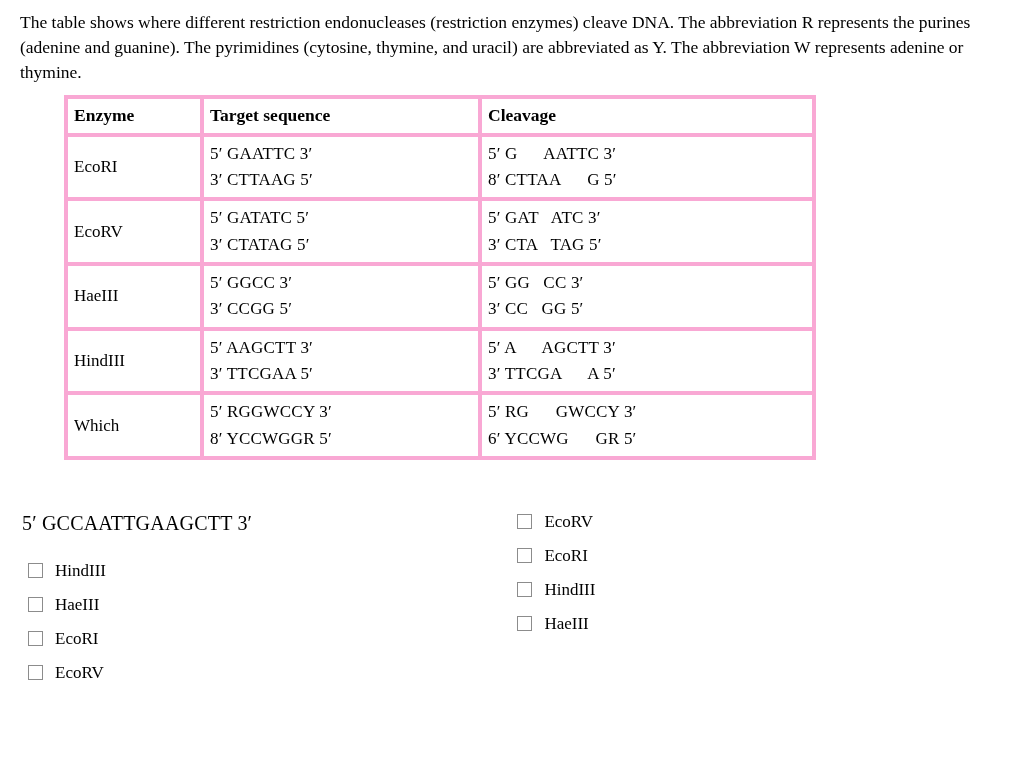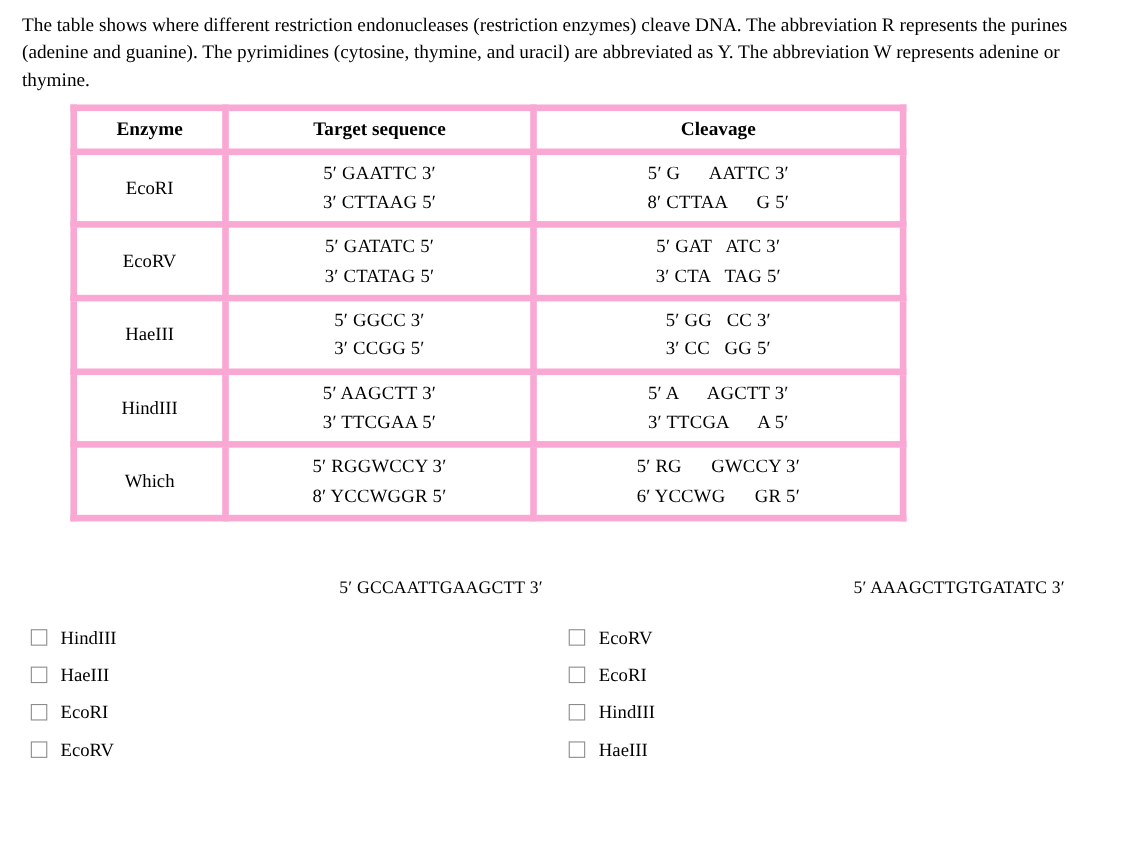--- a/index.html
+++ b/index.html
@@ -26,24 +26,24 @@
     margin: 0 0 10px 0;
     width: 985px;
   }
   table.enzymes {
     border-collapse: collapse;
     margin: 4px 0 0 44px;
     width: 700px;
     table-layout: fixed;
   }
   table.enzymes td, table.enzymes th {
-    border: 6px solid #f9a8d4;
+    border: 4px solid #f9a8d4;
     padding: 4px 6px 4px 6px;
     vertical-align: middle;
-    text-align: center;
+    text-align: left;
     font-size: 17px;
     font-family: "Liberation Serif", serif;
   }
   table.enzymes th {
     font-weight: bold;
     font-size: 17.5px;
     height: 26px;
   }
   .col-enzyme { width: 120px; }
   .col-target { width: 262px; }
@@ -67,25 +67,24 @@
     display: flex;
     margin-top: 52px;
   }
   .col {
     width: 512px;
     box-sizing: border-box;
   }
   .col.left { padding-left: 2px; }
   .col.right { padding-left: 18px; }
   .substrate {
-    font-size: 16px;
+    font-size: 20px;
     white-space: pre;
     margin-bottom: 26px;
     letter-spacing: 0.2px;
-    text-align: right;
   }
   .opt {
     display: flex;
     align-items: center;
     margin-bottom: 14px;
   }
   .checkbox {
     width: 15px;
     height: 15px;
     border: 1px solid #8c8c8c;
@@ -192,21 +191,20 @@
         <span class="checkbox"></span>
         <span class="opt-label">EcoRI</span>
       </div>
       <div class="opt">
         <span class="checkbox"></span>
         <span class="opt-label">EcoRV</span>
       </div>
     </div>
 
     <div class="col right">
-      <div class="substrate">5′ AAAGCTTGTGATATC 3′</div>
 
       <div class="opt">
         <span class="checkbox"></span>
         <span class="opt-label">EcoRV</span>
       </div>
       <div class="opt">
         <span class="checkbox"></span>
         <span class="opt-label">EcoRI</span>
       </div>
       <div class="opt">

